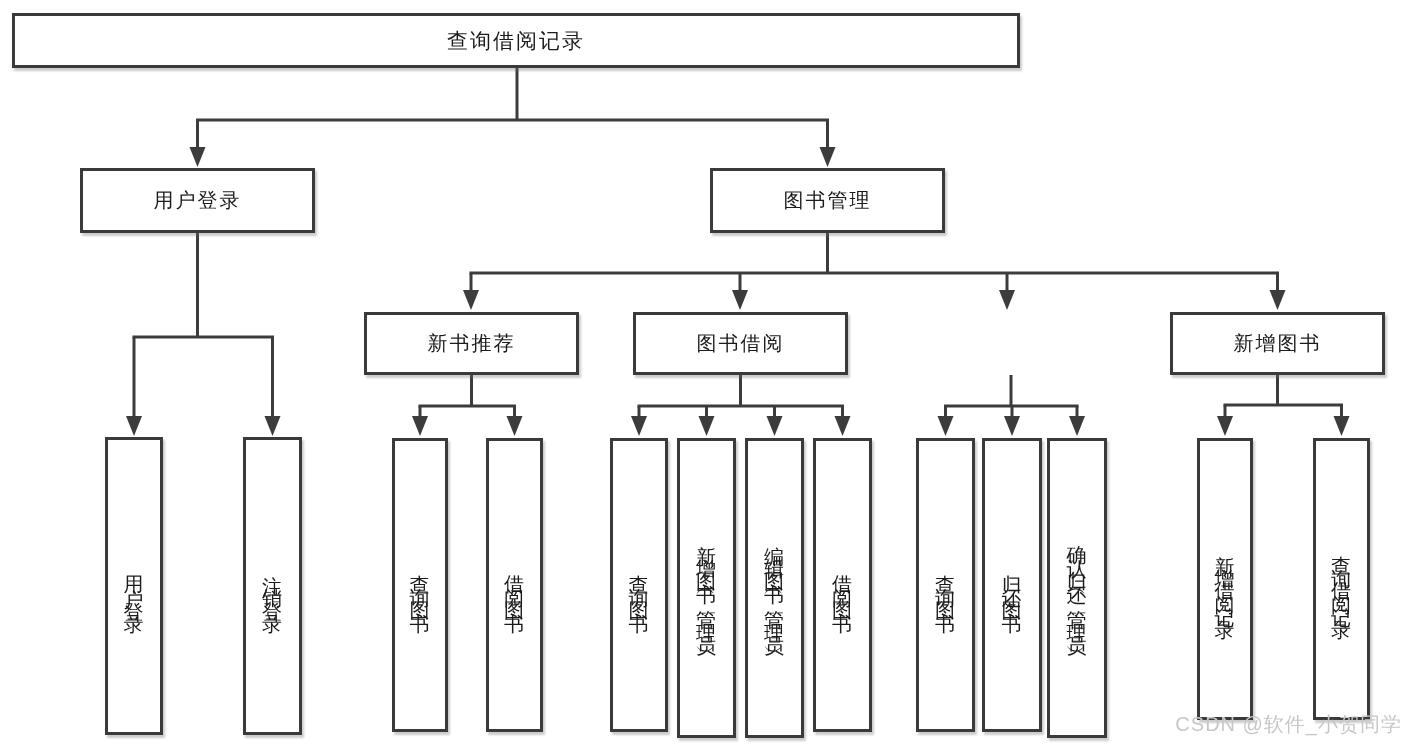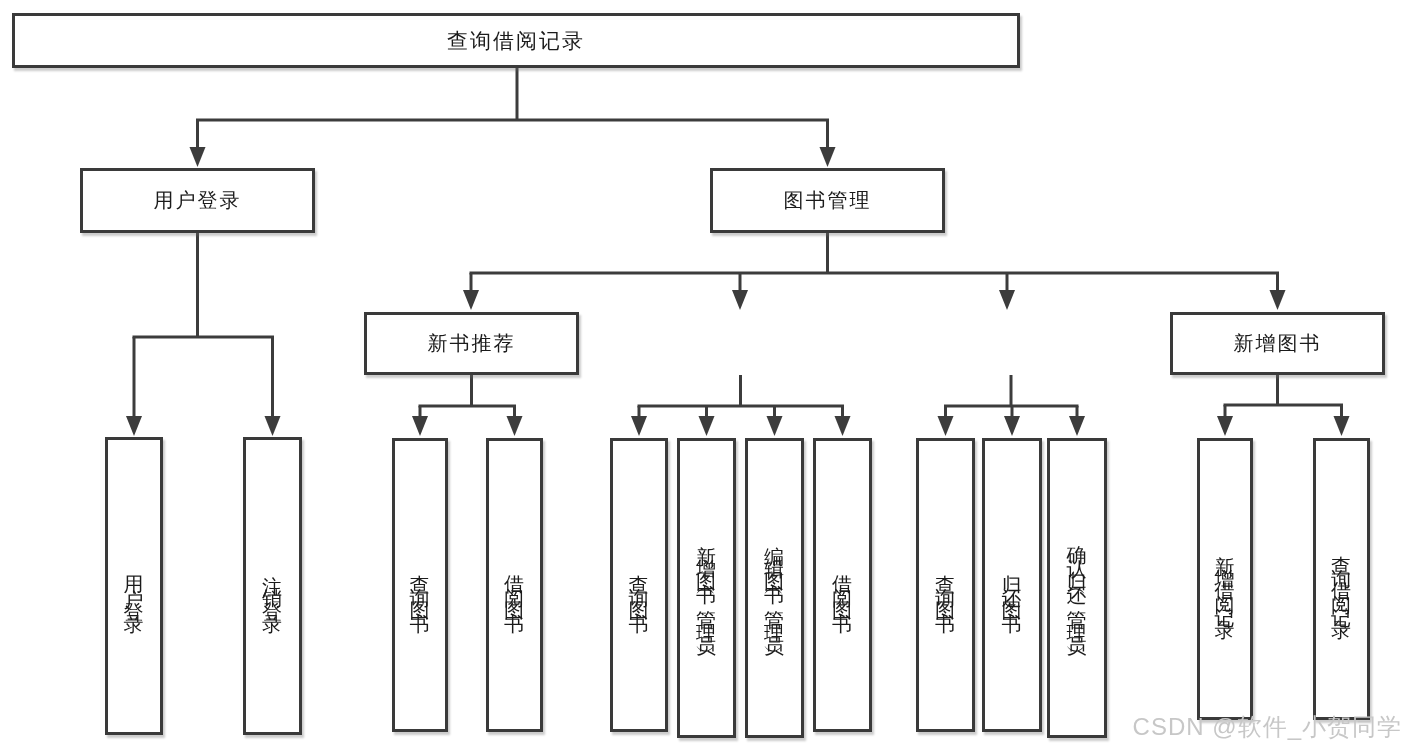--- a/index.html
+++ b/index.html
@@ -16,21 +16,21 @@
     box-shadow:2px 3px 2px rgba(110,110,110,0.35);
   }
   .node.h{font-size:20px;letter-spacing:2px;white-space:nowrap;}
   .node.root{font-size:21px;}
   .node.v span{
     writing-mode:vertical-rl;text-orientation:mixed;
     font-size:20px;letter-spacing:13px;line-height:1;
   }
   #watermark{
     position:absolute;top:711px;right:3px;z-index:5;
-    font-size:24px;letter-spacing:1px;color:#c7c7c7;white-space:nowrap;
+    font-size:20px;letter-spacing:1px;color:#c7c7c7;white-space:nowrap;
   }
 </style>
 </head>
 <body>
 
 <div id="stage">
 
   <svg id="wires" width="1405" height="747" viewBox="0 0 1405 747">
     <g>
 
@@ -96,20 +96,21 @@
       <path class="tri" d="M1333.5 416 L1349.5 416 L1341.5 436 Z"></path>
     </g>
   </svg>
 
   <div class="node h root" style="left:12px;top:13px;width:1008px;height:55px;">查询借阅记录</div>
 
   <div class="node h" style="left:80px;top:168px;width:235px;height:65px;">用户登录</div>
   <div class="node h" style="left:364px;top:312px;width:215px;height:63px;">新书推荐</div>
 
   <div class="node h" style="left:710px;top:168px;width:235px;height:65px;">图书管理</div>
+  <div class="node h" style="left:633px;top:312px;width:215px;height:63px;">图书借阅</div>
   <div class="node h" style="left:1170px;top:312px;width:215px;height:63px;">新增图书</div>
 
   <div class="node v" style="left:105px;top:437px;width:58px;height:298px;">
     <span>用户登录</span>
   </div>
   <div class="node v" style="left:243px;top:437px;width:59px;height:298px;">
     <span>注销登录</span>
   </div>
 
   <div class="node v" style="left:392px;top:438px;width:56px;height:294px;">

